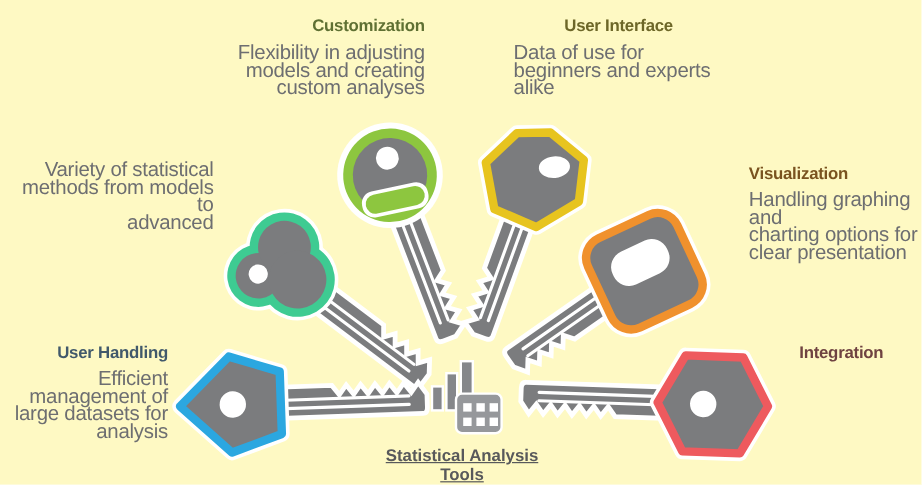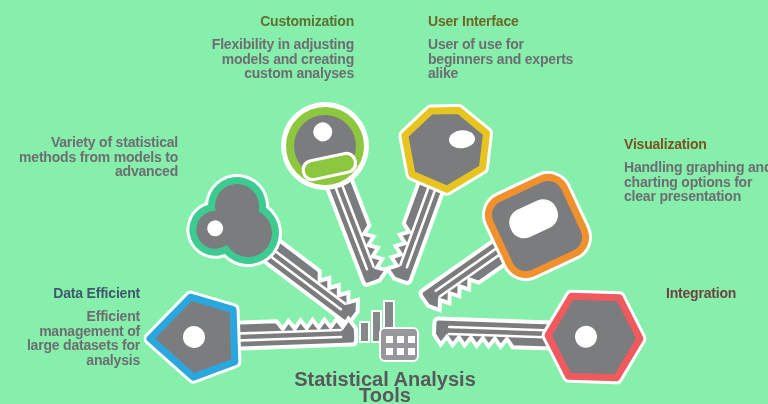--- a/index.html
+++ b/index.html
@@ -1,28 +1,28 @@
 <!DOCTYPE html>
 <html><head>
 <meta charset="utf-8">
 <style>
   html,body{margin:0;padding:0;background:#fff;}
   #stage{
-    position:relative;width:768px;height:404px;overflow:hidden;background:#86efac;
+    position:relative;width:768px;height:404px;overflow:hidden;background:#fef9c3;
     font-family:"Liberation Sans",sans-serif;
   }
   svg{position:absolute;left:0;top:0;}
   .tblock{position:absolute;}
   .ttitle{font-size:14px;font-weight:700;letter-spacing:-0.2px;margin-bottom:8px;}
-  .tbody{font-size:14px;font-weight:700;letter-spacing:-0.2px;line-height:14.5px;
+  .tbody{font-size:17px;font-weight:400;letter-spacing:-0.2px;line-height:14.5px;
          color:var(--body-text);white-space:pre-line;}
   .al-r{text-align:right;}
   .al-l{text-align:left;}
   .center-label{position:absolute;left:285px;top:371px;width:200px;text-align:center;
-    font-size:20px;font-weight:700;line-height:16px;white-space:pre-line;color:var(--center-title);}
+    font-size:14px;font-weight:700;line-height:16px;white-space:pre-line;color:var(--center-title);text-decoration:underline;}
   
   .shaft{fill:var(--kgray);stroke:#fff;stroke-width:4;}
   .groove{fill:none;stroke:#fff;stroke-width:2.6;stroke-linecap:round;}
   .wua{fill:#fff;stroke:#fff;stroke-width:13;stroke-linejoin:round;}
   .hfill{fill:var(--kgray);stroke-width:7;stroke-linejoin:round;}
   .gfill{fill:var(--kgray);}
   .wfill{fill:#fff;}
   .bar{stroke:#fff;stroke-width:2;}
   .bld{stroke:#fff;stroke-width:2;}
   .win{fill:#fff;}
@@ -125,41 +125,41 @@
   </svg>
 
   <div class="tblock al-r" style="left:184px;top:13px;width:170px;">
     <div class="ttitle" style="color: rgb(95, 112, 51);">Customization</div>
     <div class="tbody">Flexibility in adjusting
 models and creating
 custom analyses</div>
   </div>
 
   <div class="tblock al-l" style="left:428px;top:13px;width:175px;">
-    <div class="ttitle" style="color: rgb(109, 103, 40);">User Interface</div>
-    <div class="tbody">User of use for
+    <div class="ttitle" style="color: rgb(109, 103, 40); text-align: center;">User Interface</div>
+    <div class="tbody">Data of use for
 beginners and experts
 alike</div>
   </div>
 
   <div class="tblock al-r" style="left:10px;top:135px;width:168px;">
     <div class="tbody">Variety of statistical
 methods from models to
 advanced</div>
   </div>
 
   <div class="tblock al-l" style="left:624px;top:136px;width:165px;">
     <div class="ttitle" style="color: rgb(122, 83, 31);">Visualization</div>
     <div class="tbody">Handling graphing and
 charting options for
 clear presentation</div>
   </div>
 
   <div class="tblock al-r" style="left:0px;top:285px;width:140px;">
-    <div class="ttitle" style="color: rgb(65, 89, 107);">Data Efficient</div>
+    <div class="ttitle" style="color: rgb(65, 89, 107);">User Handling</div>
     <div class="tbody">Efficient management of
 large datasets for
 analysis</div>
   </div>
 
   <div class="tblock al-l" style="left:666px;top:285px;width:134px;">
     <div class="ttitle" style="color: rgb(111, 67, 65);">Integration</div>
   </div>
 
   <div class="center-label" style="color: rgb(88, 89, 91);">Statistical Analysis

